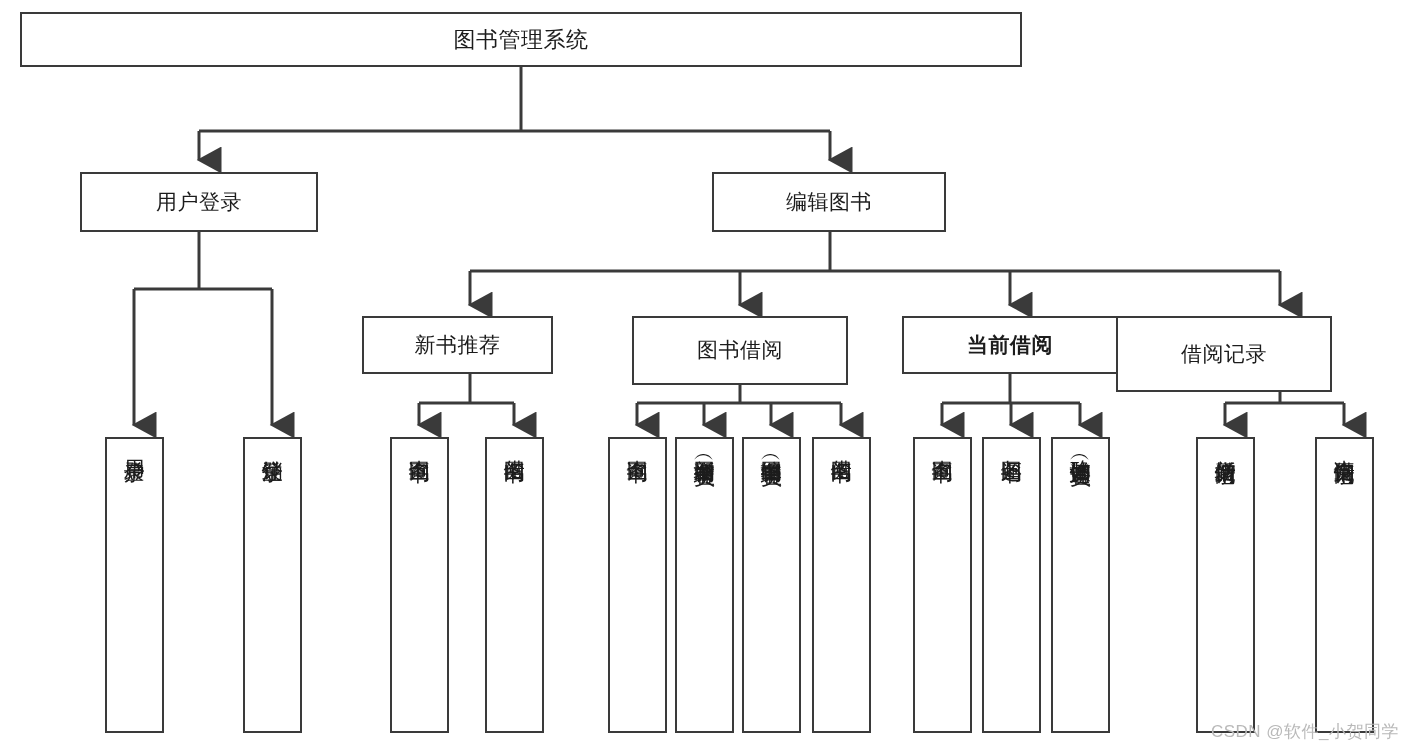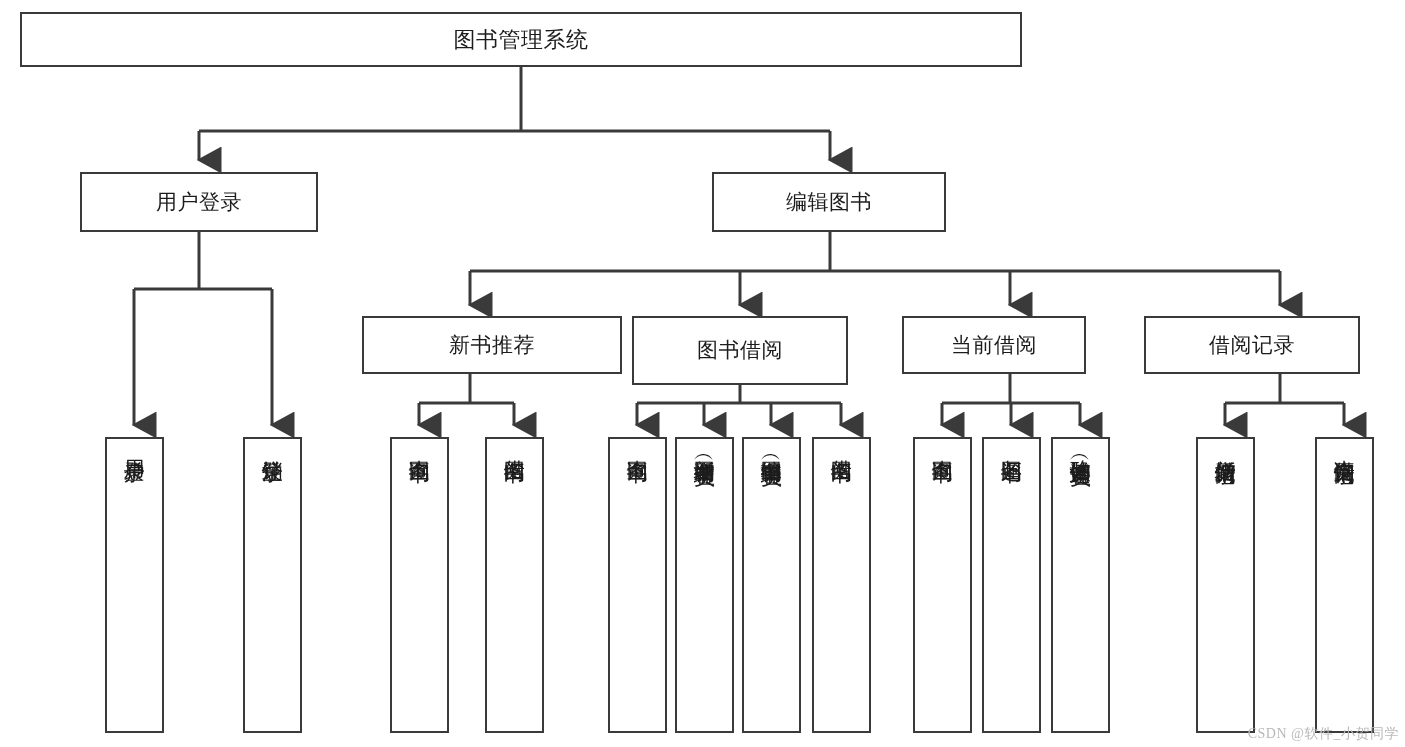--- a/index.html
+++ b/index.html
@@ -62,26 +62,25 @@
     line-height: 1.22;
     letter-spacing: 1px;
     white-space: nowrap;
   }
   
   #watermark {
     position: absolute;
     right: 6px;
     bottom: 4px;
     z-index: 3;
-    font-size: 14px;
+    font-size: 17px;
     color: #b9b9b9;
     letter-spacing: 0.5px;
     white-space: nowrap;
     pointer-events: none;
-    font-family: Liberation Serif, serif;
   }
 </style>
 </head>
 <body>
 
 <div id="canvas">
 
   <svg id="wires" viewBox="0 0 1405 747" width="1405" height="747" xmlns="http://www.w3.org/2000/svg">
     <defs>
       <marker id="arrow" viewBox="0 0 12 12" refX="6" refY="10" markerWidth="9" markerHeight="9" orient="auto-start-reverse">
@@ -137,33 +136,33 @@
   </div>
 
   <div class="node" style="left:80px; top:172px; width:238px; height:60px;">
     <span class="label">用户登录</span>
   </div>
 
   <div class="node" style="left:712px; top:172px; width:234px; height:60px;">
     <span class="label">编辑图书</span>
   </div>
 
-  <div class="node" style="left:362px; top:316px; width:260px; height:58px;">
+  <div class="node" style="left:362px; top:316px; width:191px; height:58px;">
     <span class="label">新书推荐</span>
   </div>
 
   <div class="node" style="left:632px; top:316px; width:216px; height:69px;">
     <span class="label">图书借阅</span>
   </div>
 
-  <div class="node" style="left:902px; top:316px; width:184px; height:58px;">
+  <div class="node" style="left:902px; top:316px; width:216px; height:58px;font-weight:bold;">
     <span class="label">当前借阅</span>
   </div>
 
-  <div class="node" style="left:1144px; top:316px; width:216px; height:58px;">
+  <div class="node" style="left:1116px; top:316px; width:216px; height:76px;">
     <span class="label">借阅记录</span>
   </div>
 
   <div class="node leaf" style="left:105px; top:437px; width:59px; height:296px;">
     <span class="label">用户登录</span>
   </div>
 
   <div class="node leaf" style="left:243px; top:437px; width:59px; height:296px;">
     <span class="label">注销登录</span>
   </div>

